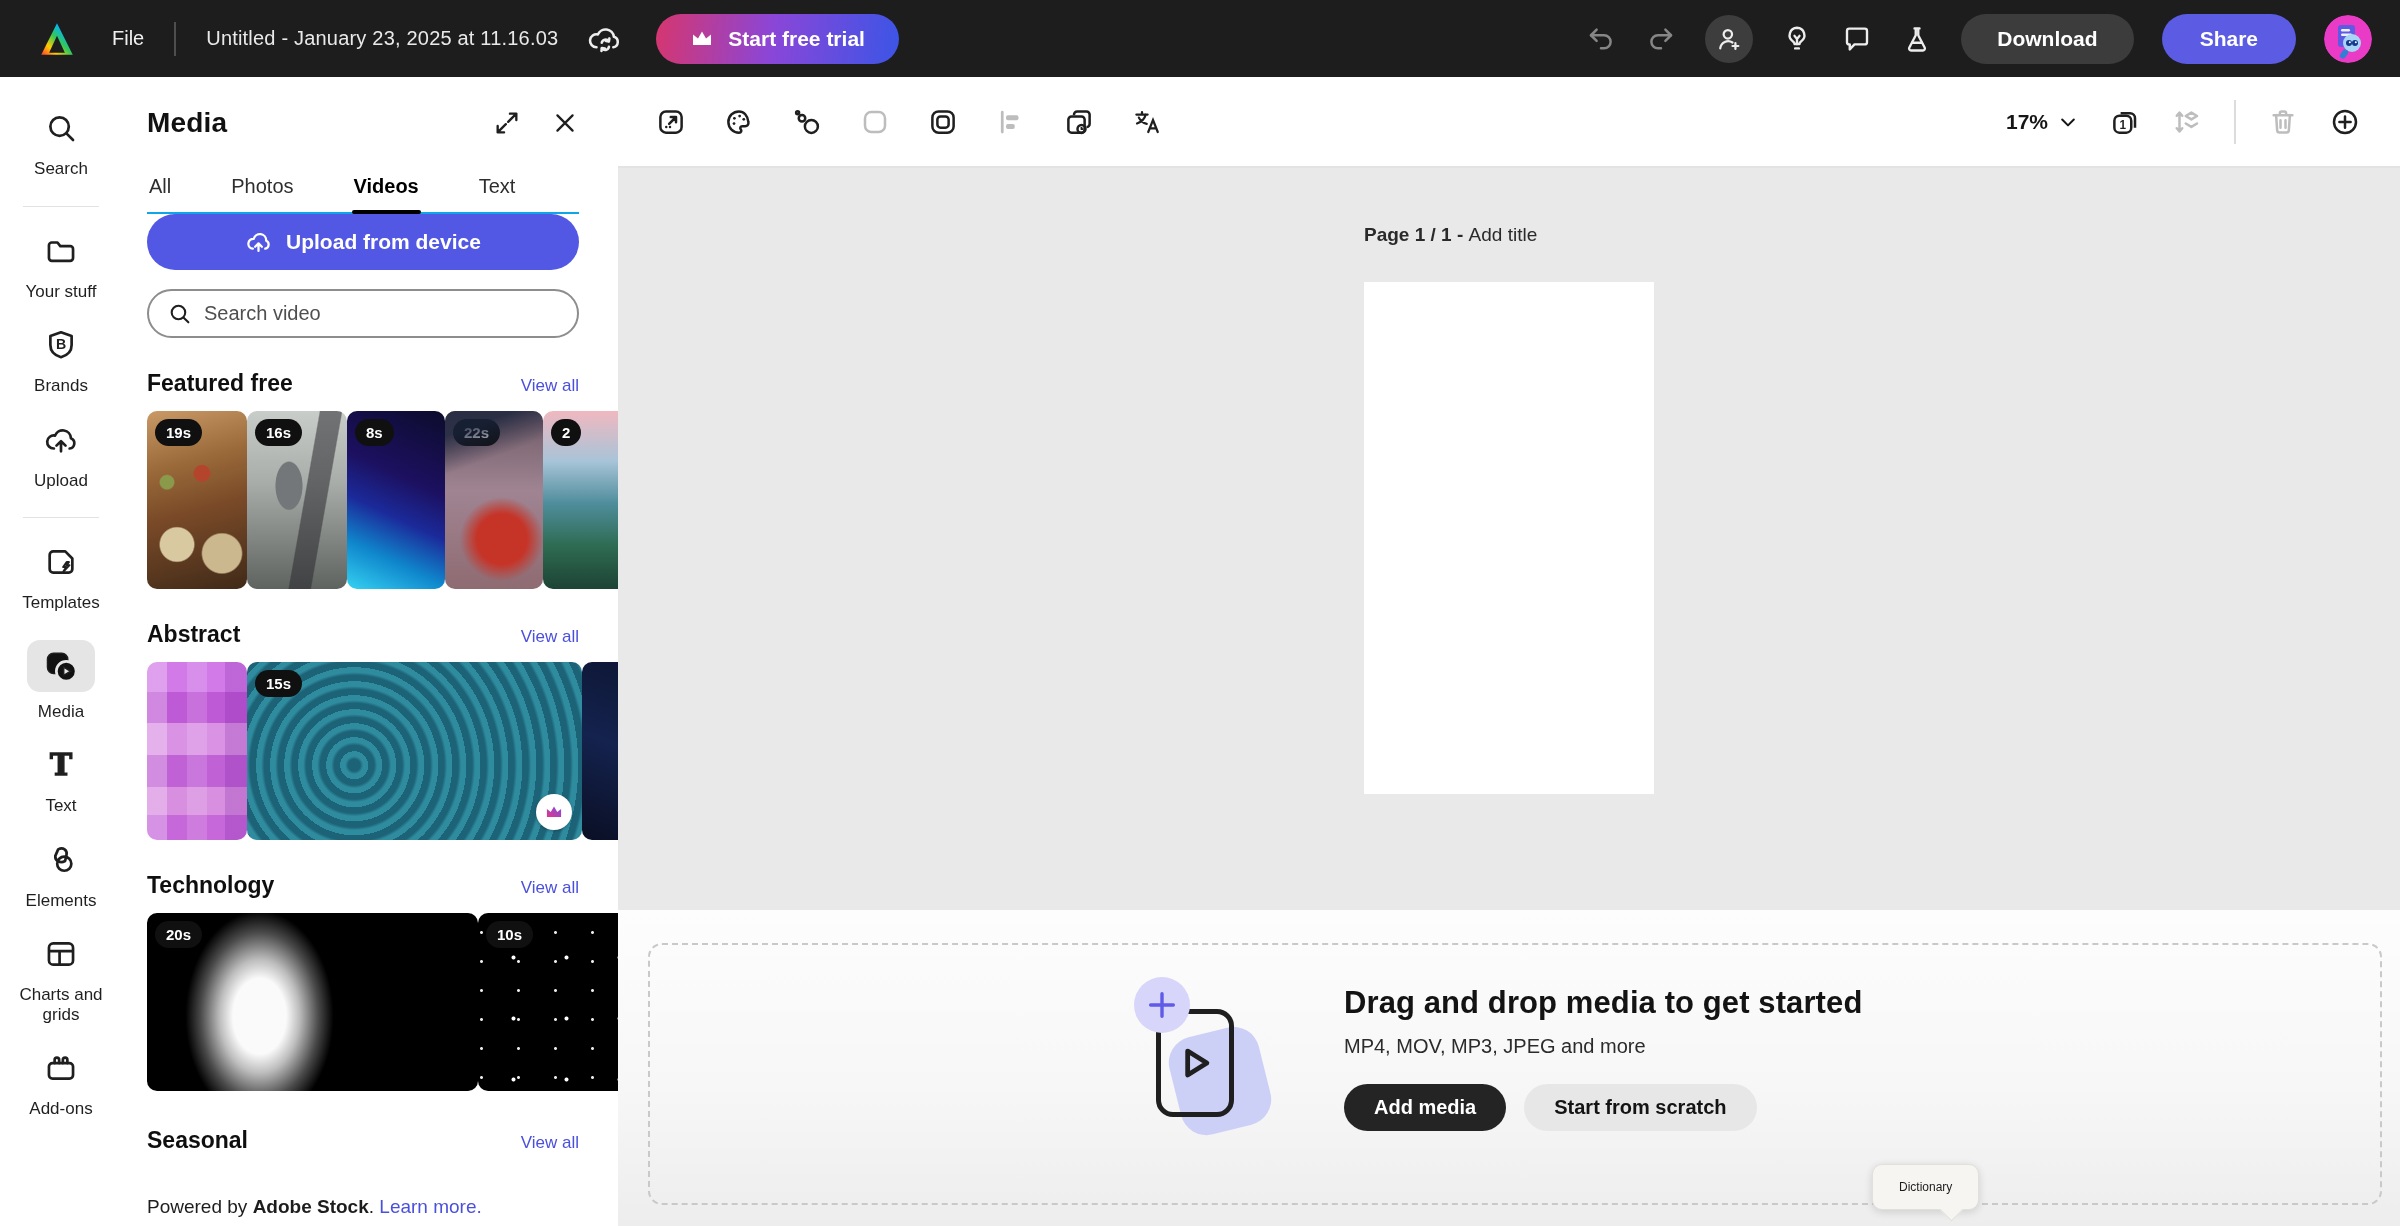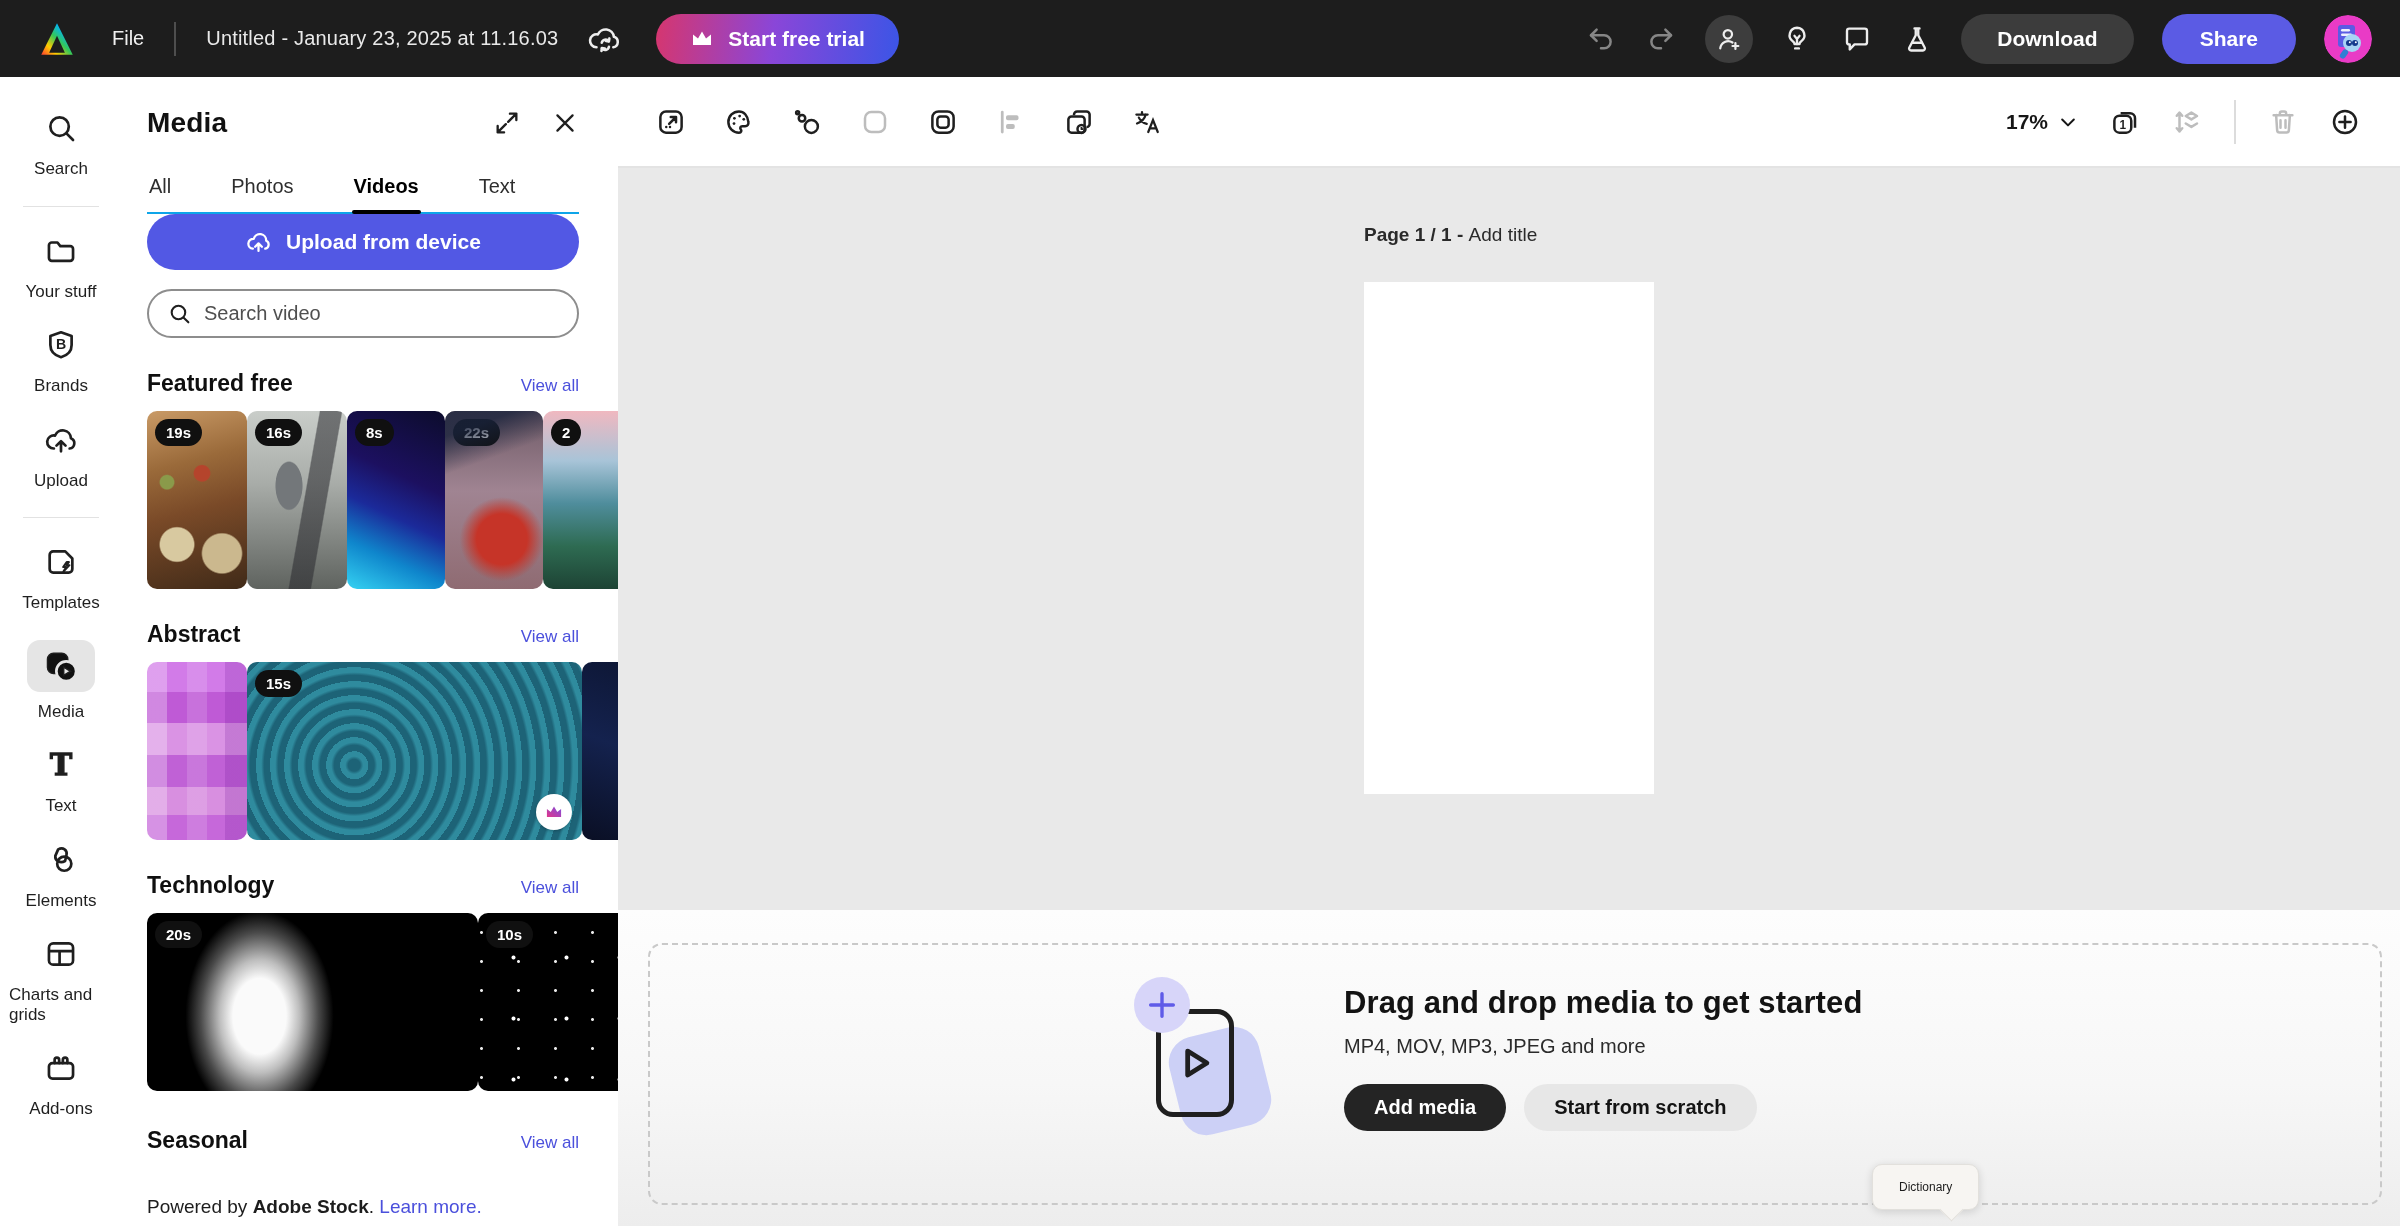--- a/index.html
+++ b/index.html
@@ -26,21 +26,21 @@
   .dl-btn { height:50px; border:none; border-radius:26px; background:#3c3c3c; color:#fff; font-size:21px; font-weight:700; padding:0 36px; cursor:pointer; font-family:inherit; }
   .share-btn { height:50px; border:none; border-radius:26px; background:#5b5be4; color:#fff; font-size:21px; font-weight:700; padding:0 38px; cursor:pointer; font-family:inherit; }
   .avatar { width:48px; height:48px; border-radius:50%; overflow:hidden; cursor:pointer; }
 
   
   .app-body { display:flex; height:1149px; }
 
   
   .rail { width:122px; background:#fff; display:flex; flex-direction:column; align-items:center; flex-shrink:0; }
   .rail-item { display:flex; flex-direction:column; align-items:center; gap:10px; margin-top:27px; cursor:pointer; width:118px; }
-  .rail-item .lbl { font-size:17px; color:#1f1f1f; line-height:1.15; }
+  .rail-item .lbl { font-size:17px; color:#1f1f1f; text-align:center; line-height:1.15; }
   .rail-item svg { stroke:#1f1f1f; }
   .rail-sep { width:76px; height:1px; background:#e2e2e2; margin-top:27px; }
   .icon-pad { height:52px; display:flex; align-items:center; justify-content:center; border-radius:13px; padding:0 16px; }
   .icon-pad.active { background:#e5e5e5; }
 
   
   .panel { width:496px; background:#fff; position:relative; flex-shrink:0; overflow:hidden; }
   .panel-inner { margin:0 39px 0 25px; }
   .panel-head { display:flex; align-items:center; margin-top:30px; }
   .panel-title { font-size:28px; font-weight:800; color:#111; letter-spacing:.2px; }

